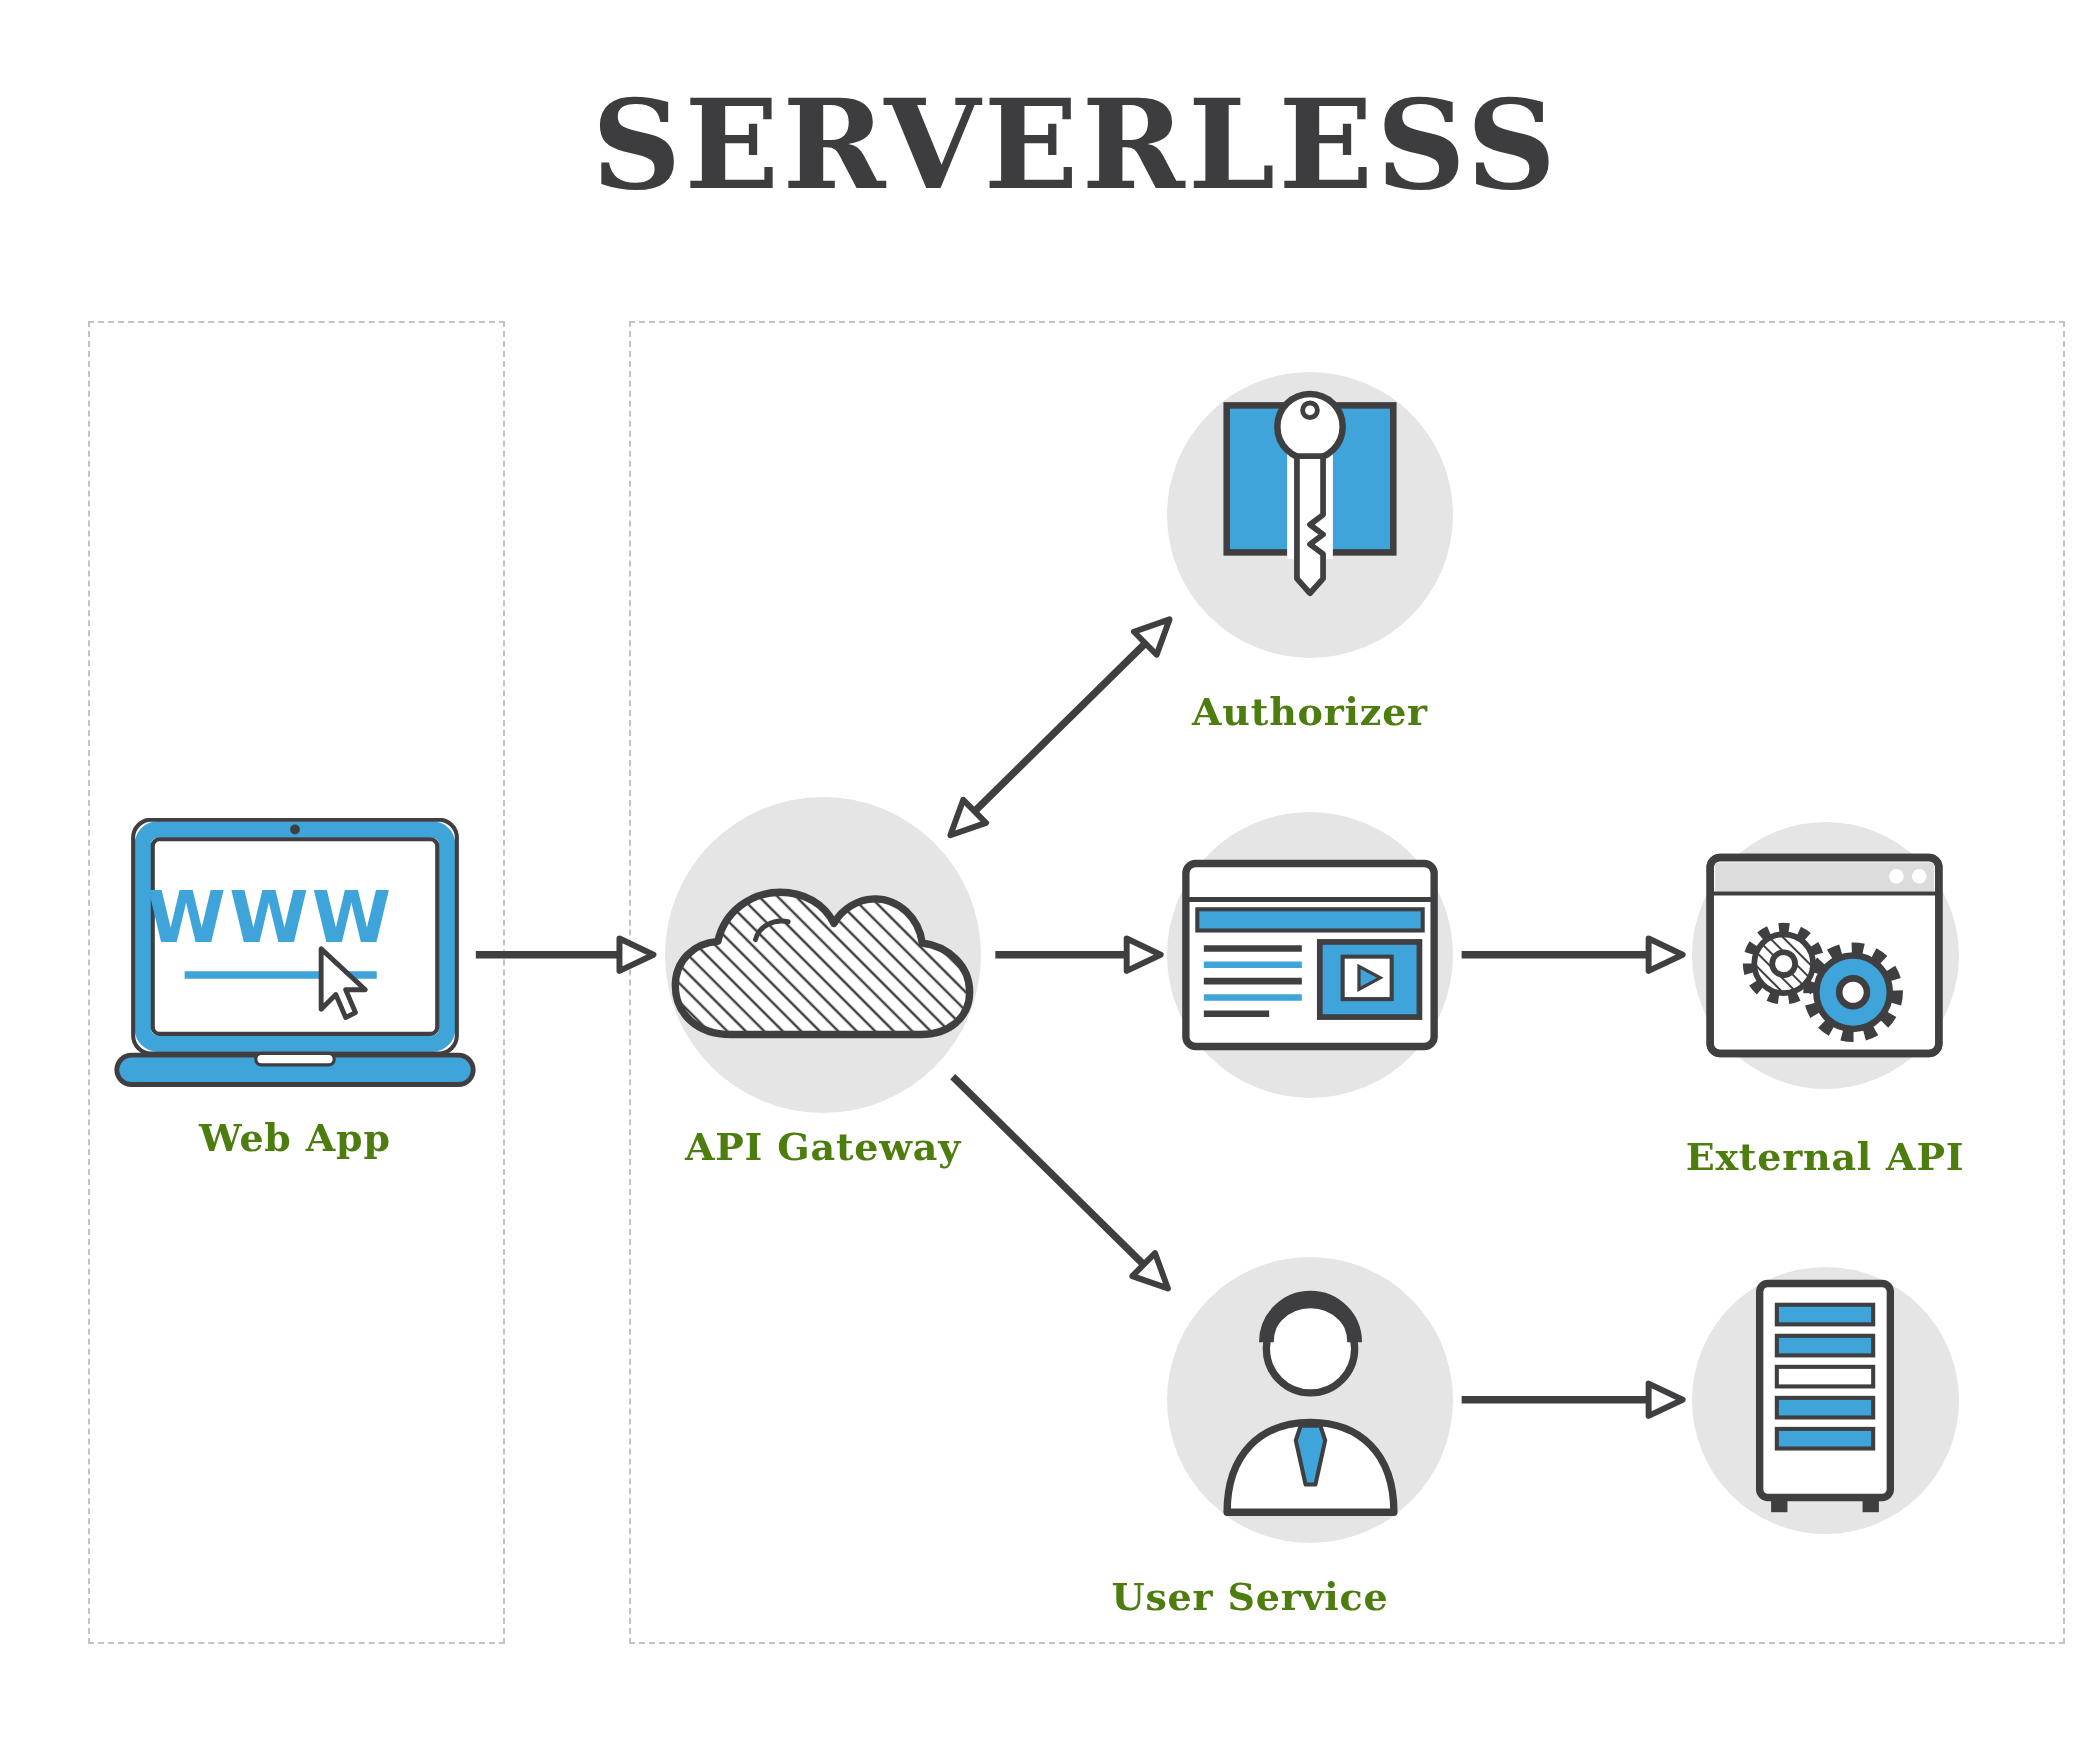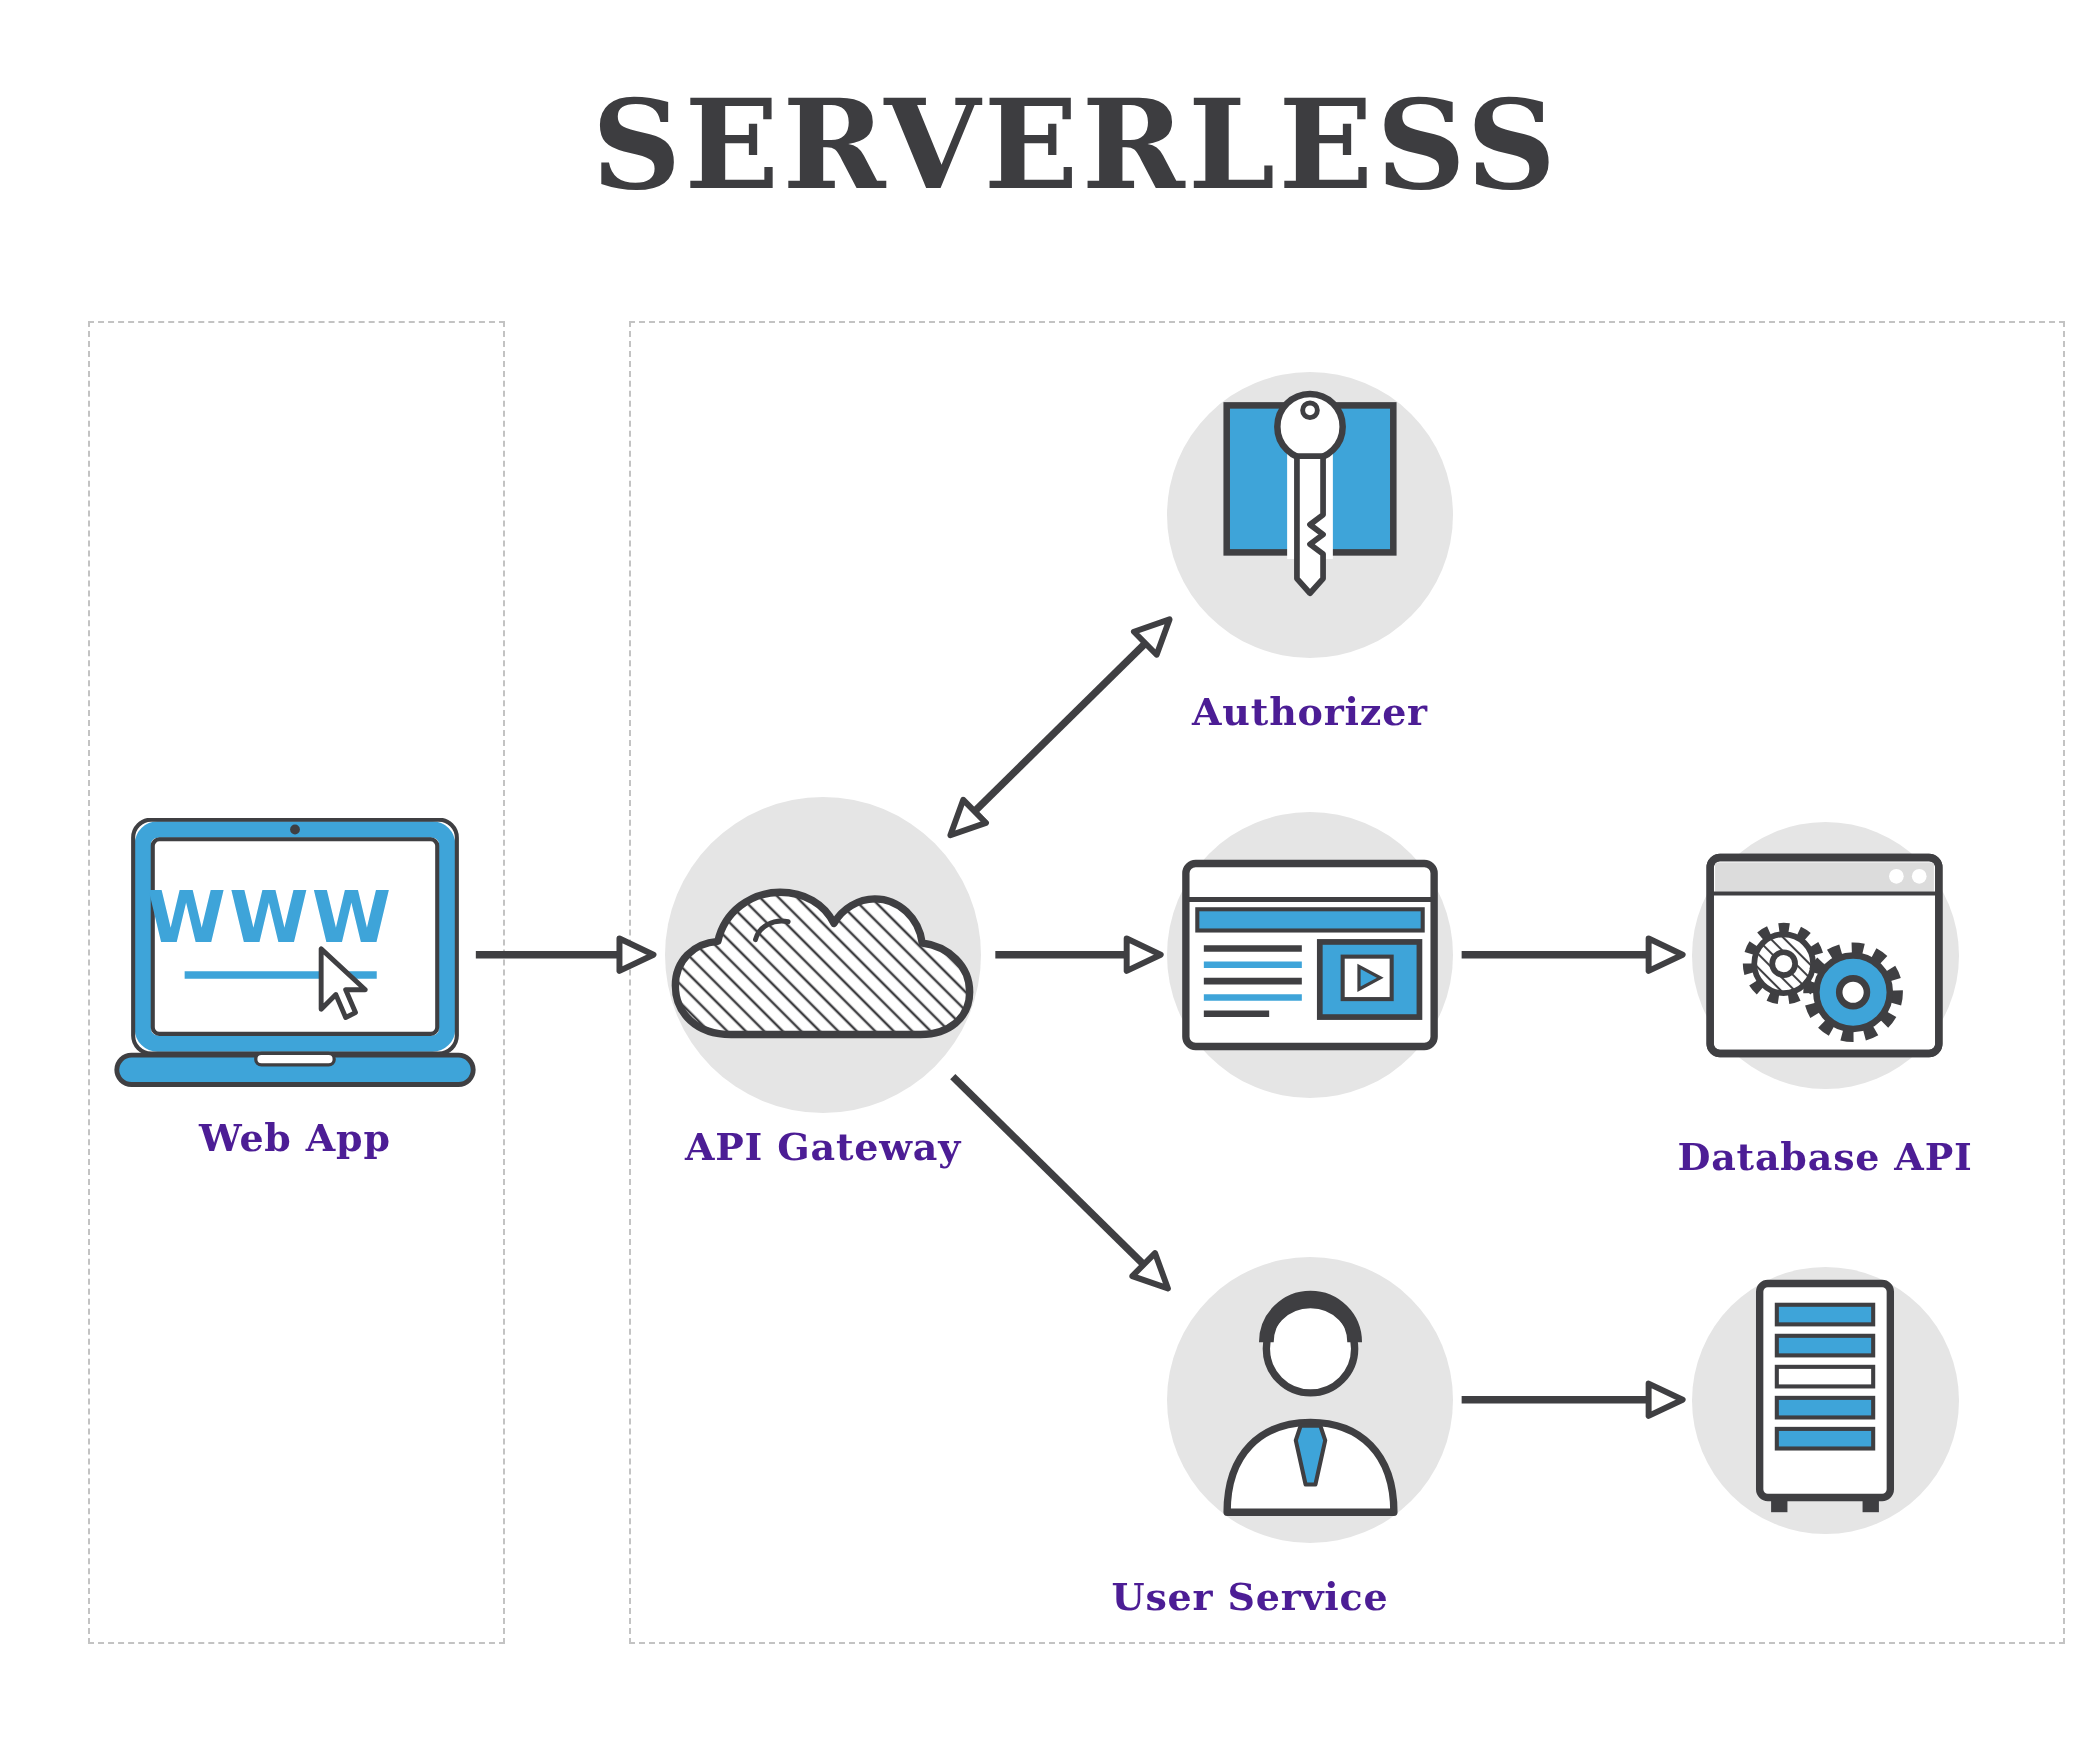--- a/index.html
+++ b/index.html
@@ -12,21 +12,21 @@
   .panel-serverless{left:601px;top:321px;width:1432px;height:1319px;}
   .circle{position:absolute;border-radius:50%;background:#e5e5e5;}
   .c-gateway{left:637px;top:797px;width:316px;height:316px;}
   .c-auth{left:1139px;top:372px;width:286px;height:286px;}
   .c-content{left:1139px;top:812px;width:286px;height:286px;}
   .c-extapi{left:1664px;top:822px;width:267px;height:267px;}
   .c-user{left:1139px;top:1257px;width:286px;height:286px;}
   .c-extdb{left:1664px;top:1267px;width:267px;height:267px;}
   .icon{position:absolute;}
   .label{position:absolute;width:524px;text-align:center;font-weight:bold;
-         font-size:38px;color:#4c1d95;letter-spacing:0.8px;}
+         font-size:38px;color:#4d7c0f;letter-spacing:0.8px;}
   .l-webapp{left:4.9px;top:1115px;}
   .l-gateway{left:533px;top:1124px;}
   .l-auth{left:1020px;top:689px;}
   .l-content{left:1020px;top:1134px;}
   .l-extapi{left:1535px;top:1134px;}
   .l-user{left:960px;top:1574px;}
   .l-extdb{left:1535px;top:1574px;}
   .arrows{position:absolute;left:0;top:0;}
 </style>
 </head>
@@ -146,17 +146,17 @@
     <rect x="51" y="110" width="118" height="24" fill="#ffffff" stroke="#3F3F42" stroke-width="5"></rect>
     <rect x="51" y="148" width="118" height="24" fill="#3EA4D9" stroke="#3F3F42" stroke-width="5"></rect>
     <rect x="51" y="186" width="118" height="24" fill="#3EA4D9" stroke="#3F3F42" stroke-width="5"></rect>
     <rect x="44" y="270" width="20" height="18" fill="#3F3F42"></rect>
     <rect x="156" y="270" width="20" height="18" fill="#3F3F42"></rect>
   </svg>
 
   <div class="label l-gateway">API Gateway</div>
   <div class="label l-webapp">Web App</div>
   <div class="label l-auth">Authorizer</div>
-  <div class="label l-extapi">Database API</div>
+  <div class="label l-extapi">External API</div>
   <div class="label l-user">User Service</div>
 
 </div>
 
 
 </body></html>

